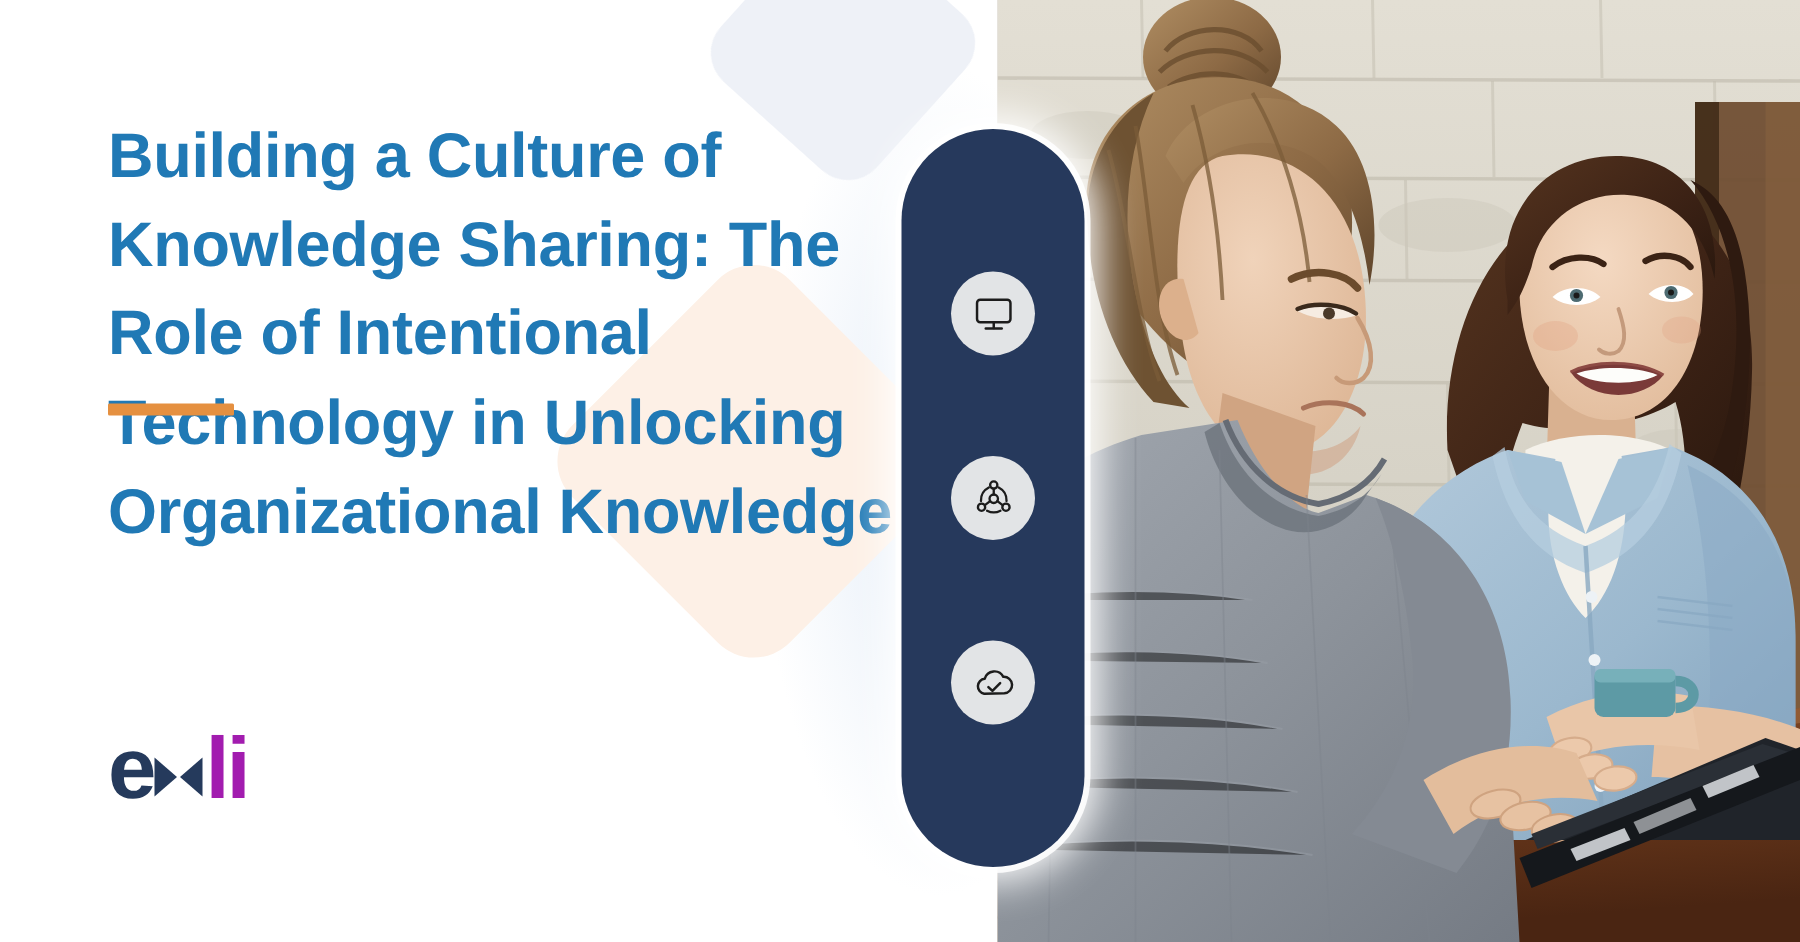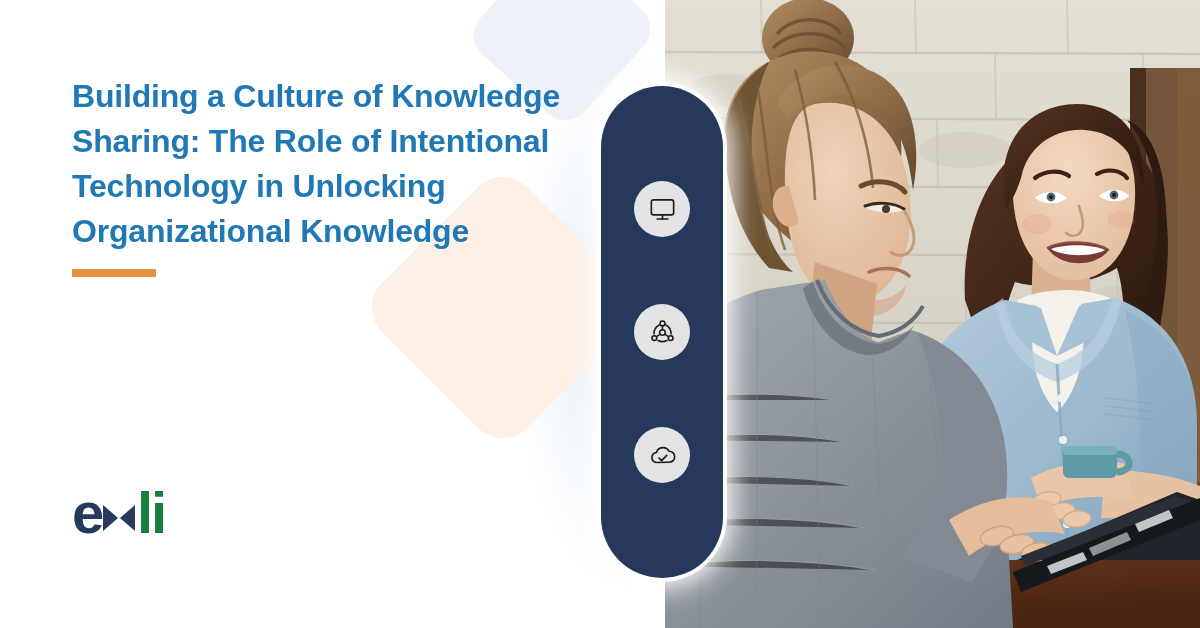--- a/index.html
+++ b/index.html
@@ -42,21 +42,21 @@
     border-radius:50%;
   }
 
   
   #headline{
     position:absolute;
     left:72px;top:74px;
     width:530px;
     margin:0;
     color:#2079b5;
-    font-size:32px;
+    font-size:42px;
     line-height:1.41;
     font-weight:bold;
     letter-spacing:-0.2px;
     z-index:6;
   }
   #accent-bar{
     position:absolute;
     left:72px;top:269px;
     width:84px;height:8px;
     background:#e59040;
@@ -72,21 +72,21 @@
     z-index:6;
     user-select:none;
   }
   .logo-word{
     font-size:58px;
     font-weight:bold;
     letter-spacing:-2.2px;
     line-height:1;
   }
   .logo-dark{color:#253a5c;}
-  .logo-light{color:#15803d;}
+  .logo-light{color:#a21caf;}
   #logo-bowtie{
     display:inline-block;
     width:34px;height:34px;
     margin:0 1px 7px 0;
     position:relative;
   }
   #logo-bowtie svg{display:block;}
 
   
   #icon-panel{

